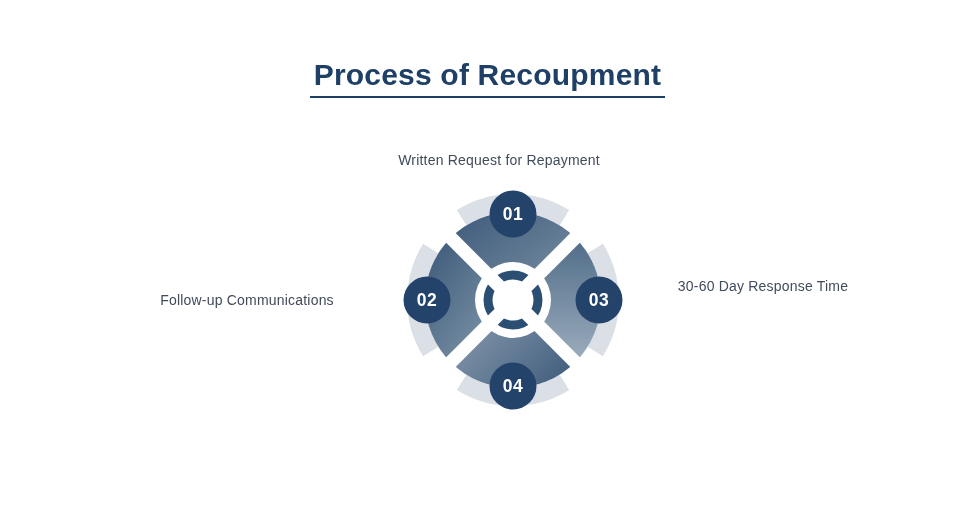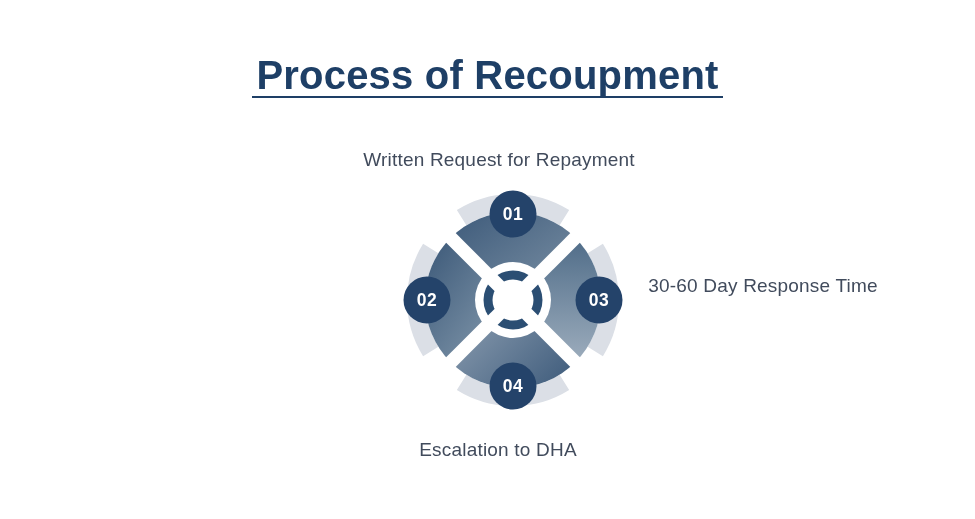--- a/index.html
+++ b/index.html
@@ -17,38 +17,38 @@
   }
   .slide-title-wrap {
     position: absolute;
     top: 58px;
     left: 0;
     width: 975px;
     text-align: center;
   }
   .slide-title {
     display: inline-block;
-    font-size: 40px;
+    font-size: 30px;
     font-weight: 700;
     letter-spacing: 0.2px;
     color: #1e3f66;
     border-bottom: 2px solid #1e3f66;
     padding: 0 4px 4px 4px;
     line-height: 34px;
   }
   .diagram-wrap {
     position: absolute;
     left: 366px;
     top: 153px;
     width: 294px;
     height: 294px;
   }
   .step-label {
     position: absolute;
-    font-size: 19px;
+    font-size: 14px;
     line-height: 22px;
     color: #414b5c;
     white-space: nowrap;
     transform: translateX(-50%);
     letter-spacing: 0.2px;
   }
   .label-top    { left: 499px; top: 149px; }
   .label-left   { left: 247px; top: 289px; }
   .label-right  { left: 763px; top: 275px; text-align: center; }
   .label-bottom { left: 498px; top: 439px; }
@@ -63,22 +63,22 @@
 </head>
 <body>
 
 <div id="page">
 
   <div class="slide-title-wrap">
     <span class="slide-title">Process of Recoupment</span>
   </div>
 
   <div class="step-label label-top">Written Request for Repayment</div>
+  <div class="step-label label-left">Follow-up Communications</div>
   <div class="step-label label-right">30-60 Day Response Time</div>
-  <div class="step-label label-bottom">Escalation to DHA</div>
 
   <div class="diagram-wrap">
     <svg width="294" height="294" viewBox="0 0 294 294">
       <defs>
         <linearGradient id="g-top" x1="0" y1="0" x2="1" y2="1">
           <stop offset="0" stop-color="#3d5a7a"></stop>
           <stop offset="1" stop-color="#7d92a6"></stop>
         </linearGradient>
         <linearGradient id="g-right" x1="0.5" y1="0" x2="0.5" y2="1">
           <stop offset="0" stop-color="#4f6c88"></stop>

